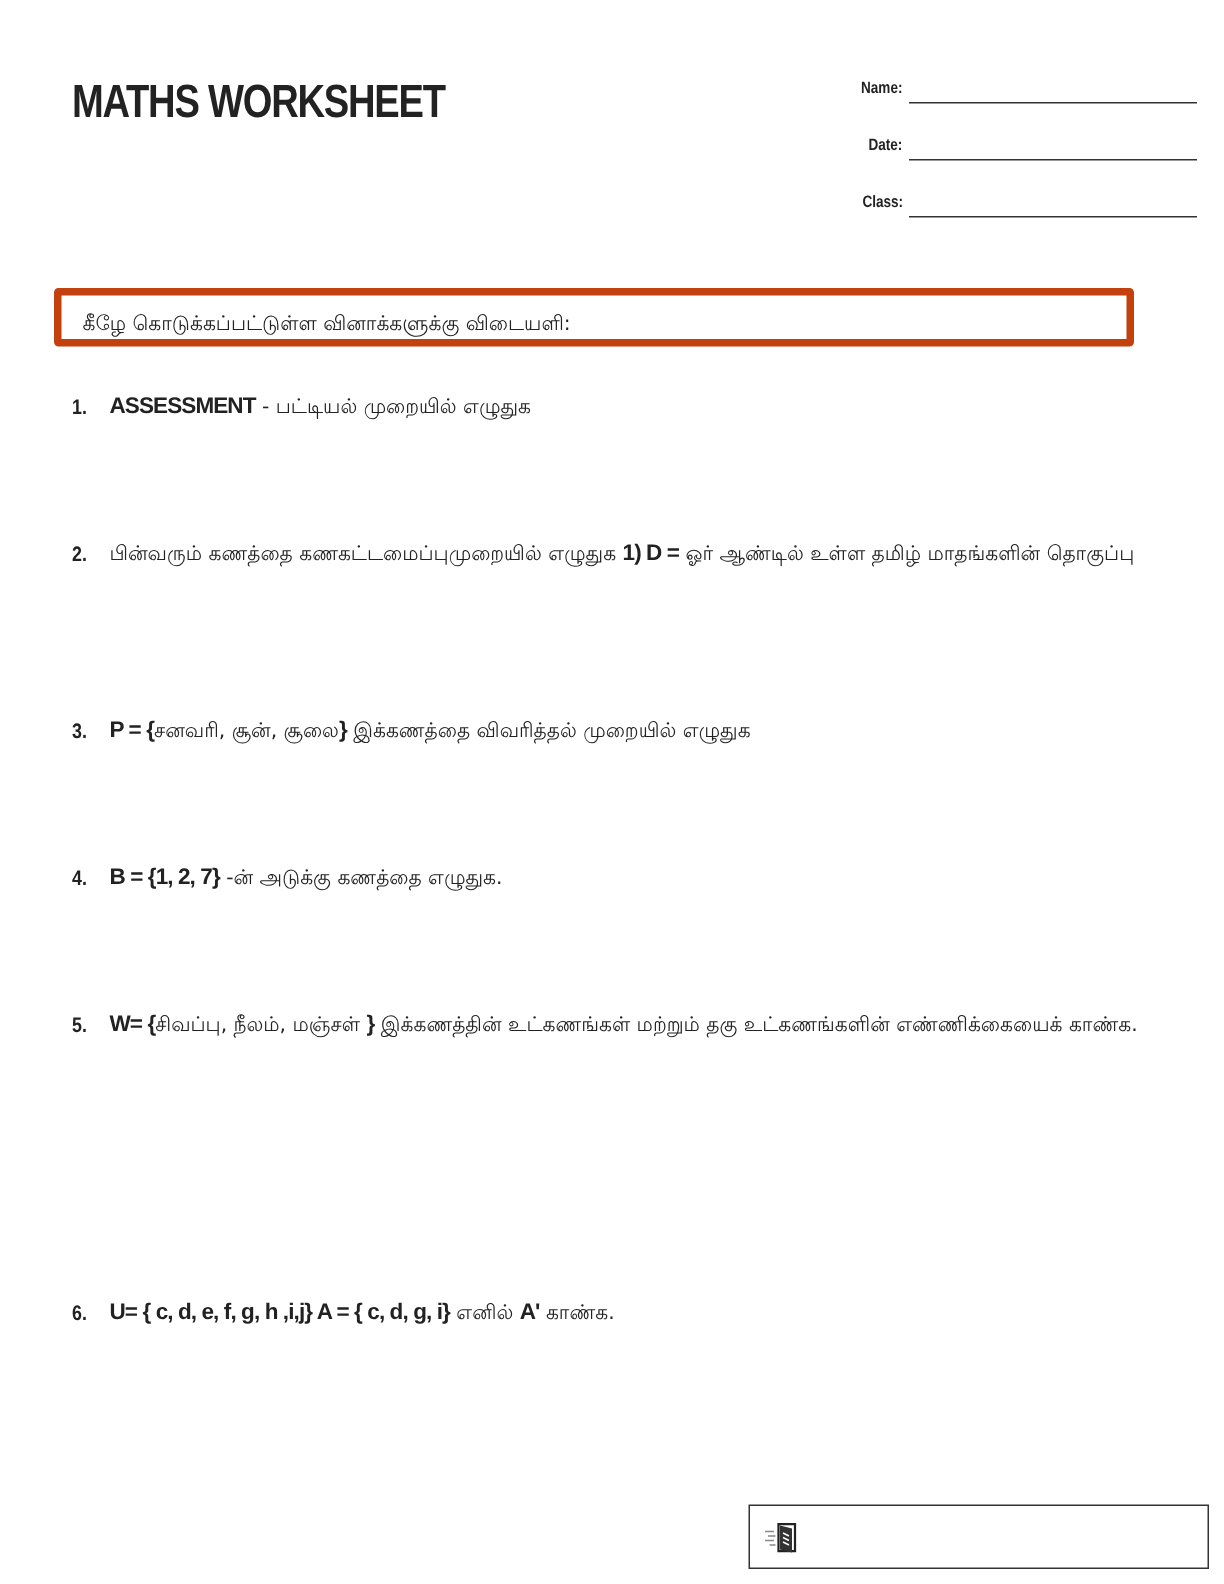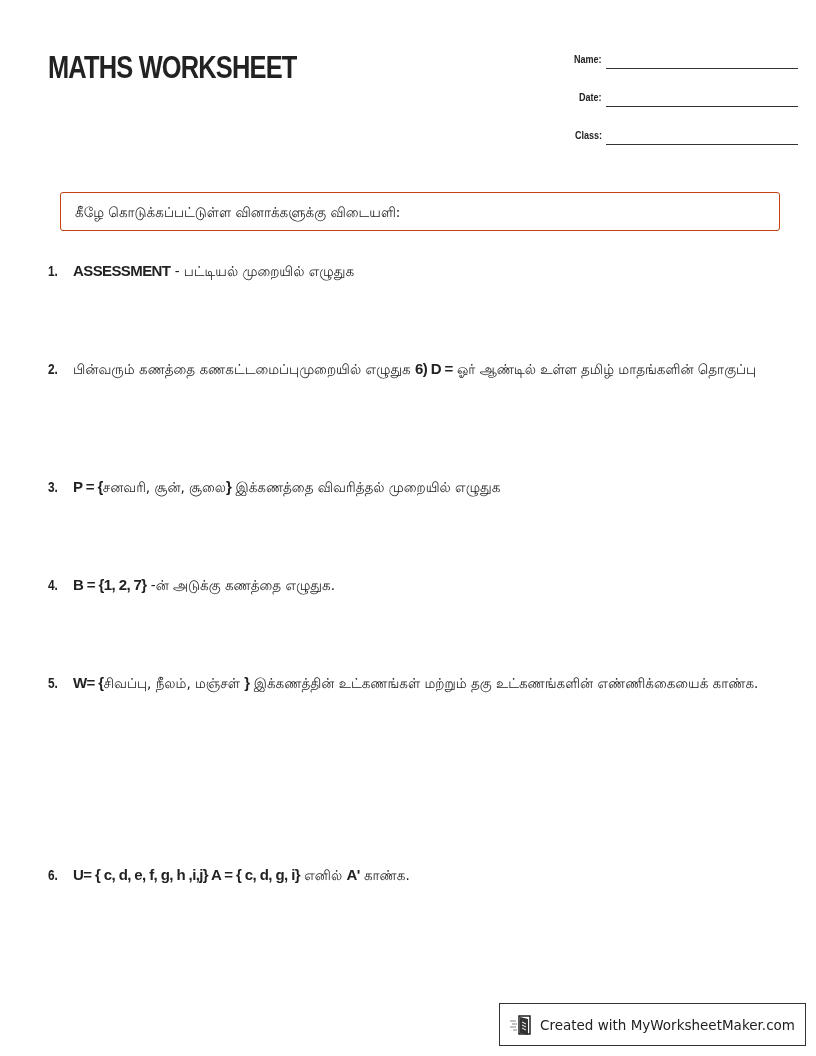--- a/index.html
+++ b/index.html
@@ -40,23 +40,23 @@
   }
   .field-line {
     position: absolute;
     left: 46px;
     right: 0;
     bottom: 0;
     border-bottom: 1px solid #333;
   }
   .instructions {
     position: absolute;
-    left: 60px; top: 192px;
+    left: 36px; top: 192px;
     width: 720px; height: 39px;
-    border: 1px solid #c2410c;
+    border: 5px solid #c2410c;
     border-radius: 3px;
     padding: 10px 14px;
     font-size: 13.5px;
     line-height: 18px;
   }
   .q {
     position: absolute;
     left: 48px;
     width: 720px;
     font-size: 13.5px;
@@ -116,21 +116,21 @@
   <span>கீழே கொடுக்கப்பட்டுள்ள வினாக்களுக்கு விடையளி:</span>
 </div>
 
 <div class="q" style="top:262px;">
   <span class="q-num">1.</span>
   <span class="q-text"><span class="b">ASSESSMENT</span><span> - பட்டியல் முறையில் எழுதுக</span></span>
 </div>
 
 <div class="q" style="top:360px;">
   <span class="q-num">2.</span>
-  <span class="q-text"><span>பின்வரும் கணத்தை கணகட்டமைப்புமுறையில் எழுதுக </span><span class="b">6) D =</span><span> ஓர் ஆண்டில் உள்ள தமிழ் மாதங்களின் தொகுப்பு</span></span>
+  <span class="q-text"><span>பின்வரும் கணத்தை கணகட்டமைப்புமுறையில் எழுதுக </span><span class="b">1) D =</span><span> ஓர் ஆண்டில் உள்ள தமிழ் மாதங்களின் தொகுப்பு</span></span>
 </div>
 
 <div class="q" style="top:478px;">
   <span class="q-num">3.</span>
   <span class="q-text"><span class="b">P = {</span><span>சனவரி, சூன், சூலை</span><span class="b">}</span><span> இக்கணத்தை விவரித்தல் முறையில் எழுதுக</span></span>
 </div>
 
 <div class="q" style="top:576px;">
   <span class="q-num">4.</span>
   <span class="q-text"><span class="b">B = {1, 2, 7}</span><span> -ன் அடுக்கு கணத்தை எழுதுக.</span></span>
@@ -149,14 +149,13 @@
 <div class="footer-badge">
   <svg width="24" height="22" viewBox="0 0 24 22">
     <line x1="0" y1="7" x2="6" y2="7" stroke="#888" stroke-width="1"></line>
     <line x1="2" y1="10" x2="7" y2="10" stroke="#888" stroke-width="1"></line>
     <line x1="0" y1="13" x2="6" y2="13" stroke="#888" stroke-width="1"></line>
     <line x1="3" y1="16" x2="7" y2="16" stroke="#888" stroke-width="1"></line>
     <path d="M9 2 L20 2 L20 20 L9 20 Z" fill="#fff" stroke="#222" stroke-width="1.5"></path>
     <path d="M10 3 L18 5 L18 21 L10 19 Z" fill="#333"></path>
     <path d="M12 8 L16 10 M12 11 L16 13 M12 14 L16 16" stroke="#fff" stroke-width="1"></path>
   </svg>
-  <span>Created with MyWorksheetMaker.com</span>
 </div>
 
 </body></html>

